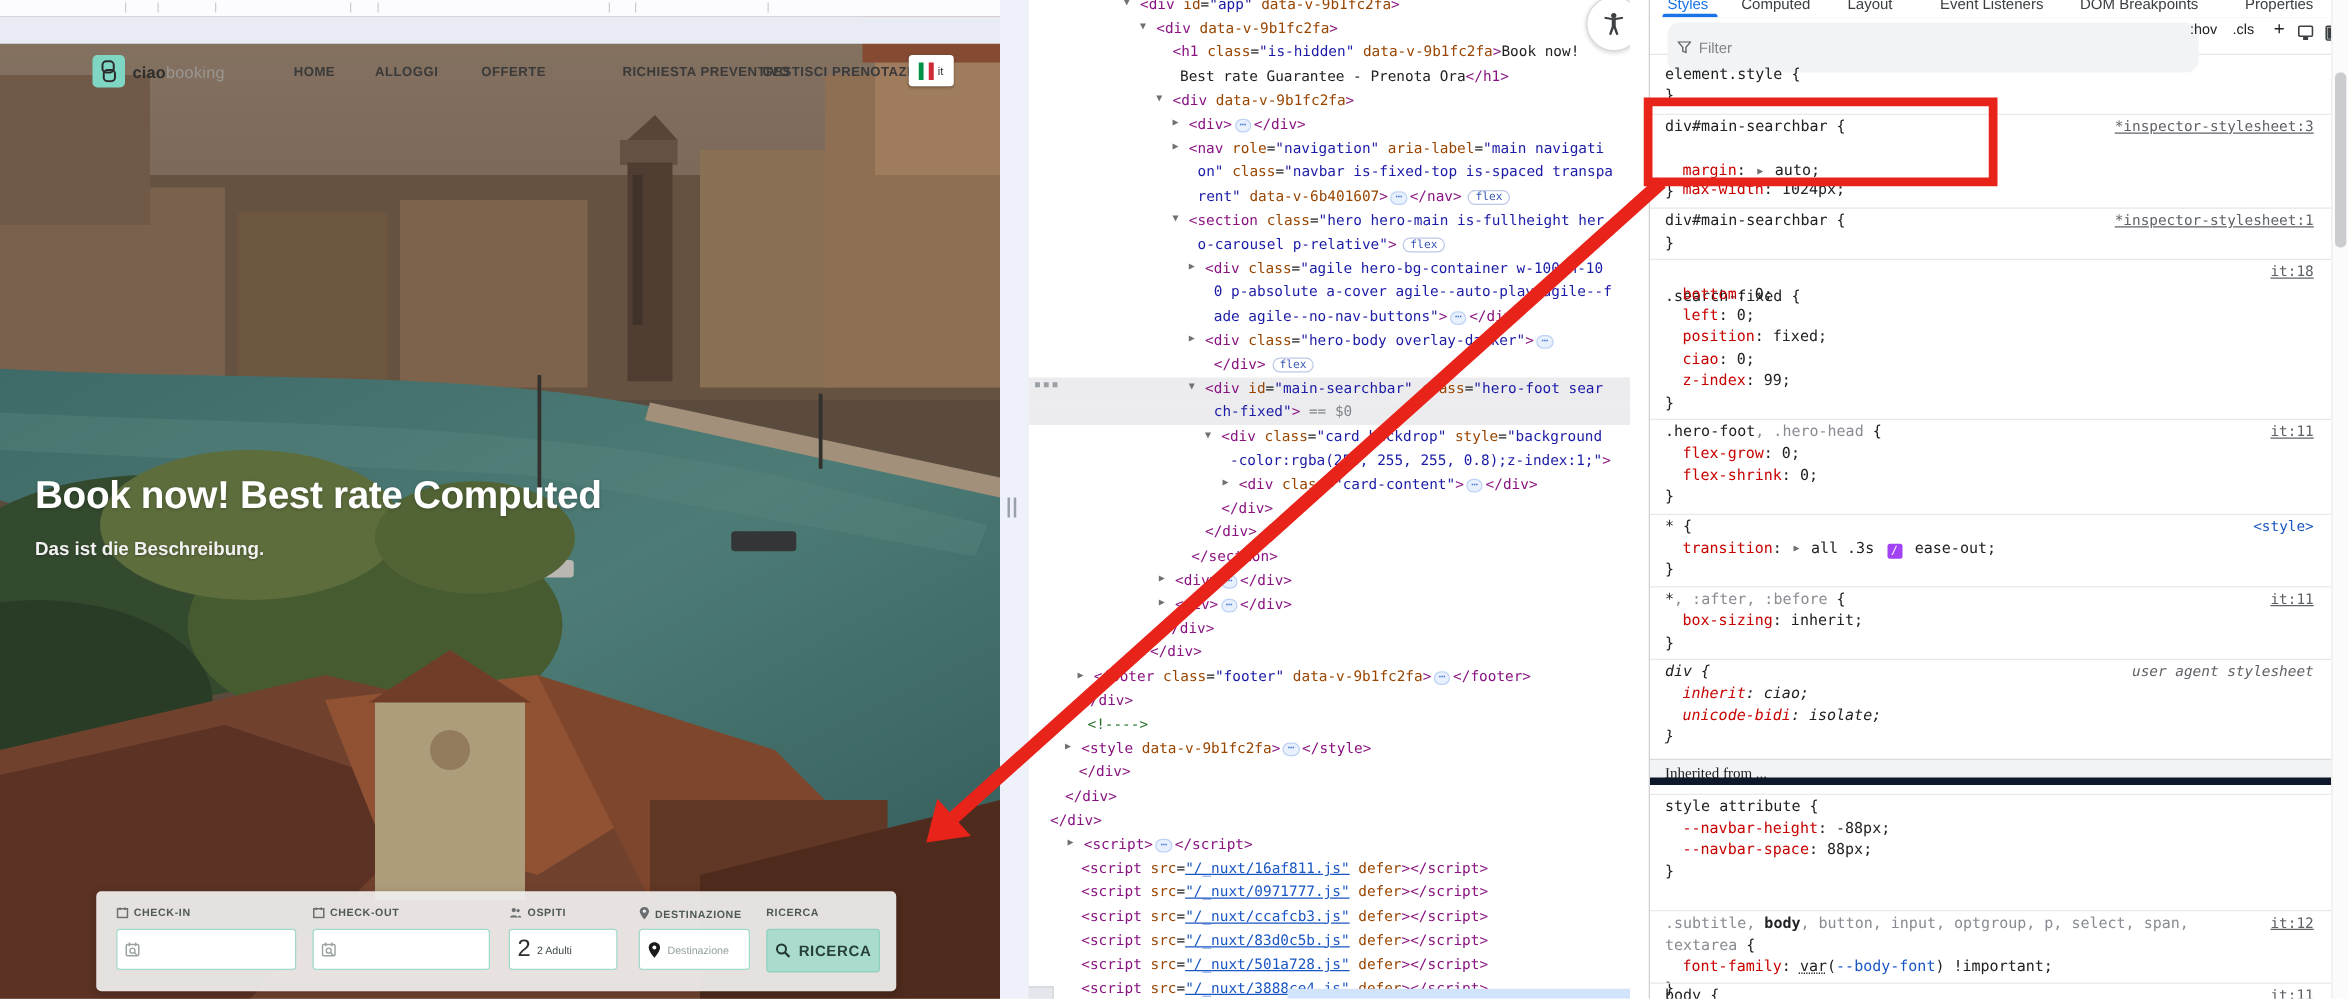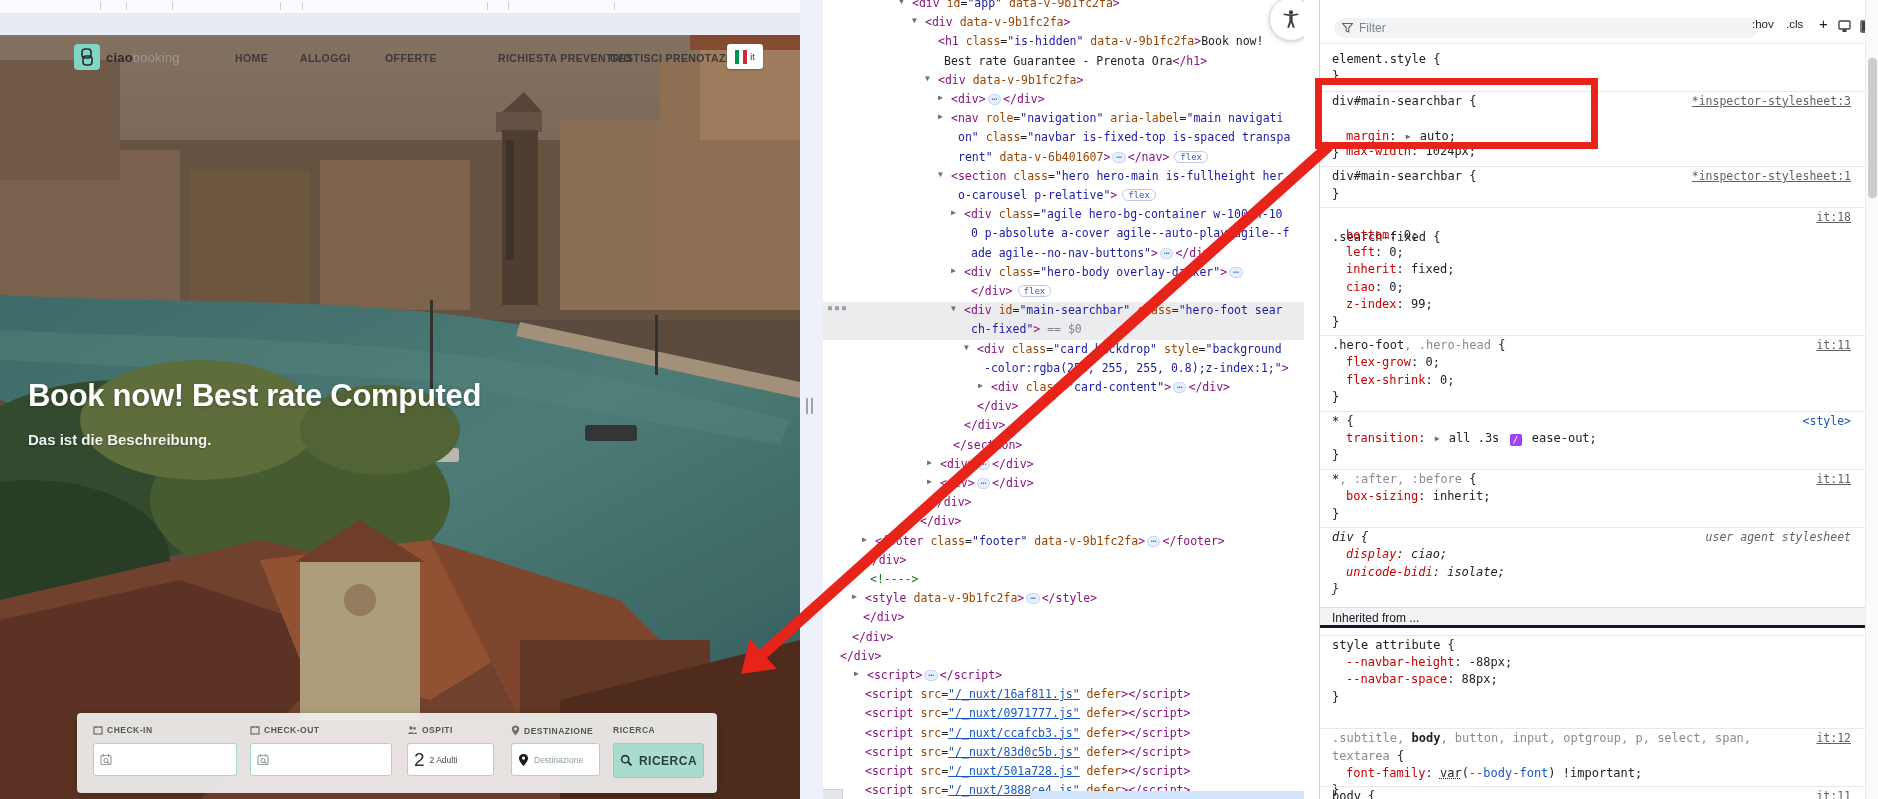--- a/index.html
+++ b/index.html
@@ -55,40 +55,40 @@
   
   #a11y-btn{position:absolute;left:446px;top:-3px;width:42px;height:42px;border-radius:50%;background:#fff;border:1px solid #d7dade;box-shadow:0 1px 4px rgba(0,0,0,.2);display:flex;align-items:center;justify-content:center;cursor:pointer;z-index:20;}
   
   #styles-panel{position:absolute;left:496px;top:0;width:559px;height:799px;border-left:1px solid #d0d0d0;
     font-family:"DejaVu Sans Mono","Liberation Mono",monospace;font-size:12px;color:#202124;}
   #tabs-bar{position:absolute;left:0;top:0;width:559px;height:14px;border-bottom:1px solid #e6e6e6;background:#fff;overflow:hidden;font-family:"Liberation Sans",sans-serif;}
   .dt-tab{position:absolute;top:-4px;font-size:12px;color:#3c4043;white-space:nowrap;cursor:pointer;}
   .dt-tab.active{color:#1a73e8;}
   #tab-underline{position:absolute;left:10px;top:11px;width:44px;height:3px;background:#1a73e8;border-radius:2px 2px 0 0;}
   #filter-bar{position:absolute;left:0;top:14px;width:559px;height:29px;background:#fff;border-bottom:1px solid #e6e6e6;font-family:"Liberation Sans",sans-serif;}
-  #filter-pill{position:absolute;left:14px;top:4px;width:409px;height:20px;background:#f1f3f4;border-radius:10px;display:flex;align-items:center;padding:0 8px;gap:6px;cursor:text;}
+  #filter-pill{position:absolute;left:14px;top:4px;width:409px;height:20px;background:#f1f3f4;border-radius:10px;display:flex;align-items:center;padding:10px 8px;gap:6px;cursor:text;}
   #filter-pill span{font-size:12px;color:#80868b;}
   .fb-ico{position:absolute;top:4px;font-size:11.5px;color:#202124;cursor:pointer;}
   #rules{position:absolute;left:0;top:43px;width:545px;height:756px;overflow:hidden;}
   .rule{position:absolute;left:0;width:545px;cursor:default;}
   .rule.hairline{border-top:1px solid #e8e8e8;}
   .rule-row{position:absolute;left:12px;white-space:pre;height:17px;}
   .rule-row.pad{left:26px;}
   .rule.ua-italic .rule-row{font-style:italic;}
   .rlink{position:absolute;right:14px;top:2px;font-size:11.5px;white-space:nowrap;}
   .lk{color:#5f6368;text-decoration:underline;cursor:pointer;}
   .lkb{color:#1a56c4;cursor:pointer;}
   .ua{color:#5f6368;font-style:italic;}
   .seg-sl{color:#202124;} .seg-sg{color:#888c92;} .seg-sb{color:#202124;font-weight:bold;}
   .seg-pr{color:#c80000;} .seg-vl{color:#202124;}
   .seg-tri{color:#6e7073;font-size:8px;vertical-align:1px;padding:0 2px;cursor:pointer;}
   .seg-ez{display:inline-block;width:12px;height:12px;background:#a142f4;border-radius:2px;color:#fff;font-size:9px;line-height:12px;text-align:center;margin:0 3px;vertical-align:-1px;cursor:pointer;}
   .seg-vr{color:#202124;text-decoration:underline dotted;}
   .seg-cv{color:#1a56c4;}
-  .hdr-bar{position:absolute;left:0;width:545px;height:21px;background:#f1f3f4;border-top:1px solid #dadce0;border-bottom:3px solid #0f172a;font-family:Liberation Sans, sans-serif;font-size:12px;color:#202124;line-height:21px;padding-left:12px;box-sizing:border-box;}
+  .hdr-bar{position:absolute;left:0;width:545px;height:21px;background:#f1f3f4;border-top:1px solid #dadce0;border-bottom:6px solid #0f172a;font-family:Liberation Serif, serif;font-size:12px;color:#202124;line-height:21px;padding-left:12px;box-sizing:border-box;}
   #st-scroll{position:absolute;left:545px;top:0;width:14px;height:799px;background:#fbfbfc;border-left:1px solid #ececec;}
   #st-thumb{position:absolute;left:2px;top:58px;width:9px;height:140px;background:#cacccf;border-radius:4px;cursor:grab;}
   
   #anno-box{left:1315px;top:78px;width:269px;height:57px;border:7px solid #e8231a;z-index:30;pointer-events:none;}
   #anno-arrow{left:0;top:0;width:1878px;height:799px;z-index:31;pointer-events:none;}
 </style>
 </head>
 <body>
 
 <div id="site" class="abs">
@@ -314,20 +314,30 @@
 
     <div id="a11y-btn">
       <svg width="22" height="22" viewBox="0 0 22 22">
         <circle cx="11" cy="4.4" r="2.1" fill="#3c4043"></circle>
         <path d="M3.5,7 L9.4,8 L9.4,13 L7.2,19.5 L9,20 L11,14.5 L13,20 L14.8,19.5 L12.6,13 L12.6,8 L18.5,7 L18.2,5.4 L11,6.6 L3.8,5.4 Z" fill="#3c4043"></path>
       </svg>
     </div>
   </div>
 
   <div id="styles-panel">
+    <div id="tabs-bar">
+      <span class="dt-tab active" style="left:14px">Styles</span>
+      <span class="dt-tab" style="left:73px">Computed</span>
+      <span class="dt-tab" style="left:158px">Layout</span>
+      <span class="dt-tab" style="left:232px">Event Listeners</span>
+      <span class="dt-tab" style="left:344px">DOM Breakpoints</span>
+      <span class="dt-tab" style="left:476px">Properties</span>
+      <span class="dt-tab" style="left:547px">»</span>
+      <div id="tab-underline"></div>
+    </div>
     <div id="filter-bar">
       <div id="filter-pill">
         <svg width="11" height="10" viewBox="0 0 11 10">
             <path d="M0.5,0.5 H10.5 L6.8,4.8 V9 L4.2,7.8 V4.8 Z" fill="none" stroke="#5f6368" stroke-width="1.1"></path>
           </svg>
         <span>Filter</span>
       </div>
       <span class="fb-ico" style="left:432px">:hov</span>
       <span class="fb-ico" style="left:466px">.cls</span>
       <span class="fb-ico" style="left:499px;font-size:15px;top:1px">+</span>
@@ -354,21 +364,21 @@
         </div>
         <div class="rule hairline" style="top: 123.4px; height: 38.8px;">
           <div class="rule-row" style="top: 2px;"><span class="seg-sl">div#main-searchbar {</span></div>
           <div class="rule-row" style="top: 19.4px;"><span class="seg-vl">}</span></div>
           <span class="rlink lk">*inspector-stylesheet:1</span>
         </div>
         <div class="rule hairline" style="top: 164.2px; height: 125.8px;">
           <div class="rule-row" style="top: 2px; margin-top: 20px;"><span class="seg-sl">.search-fixed {</span></div>
           <div class="rule-row pad" style="top: 19.4px;"><span class="seg-pr">bottom</span><span class="seg-vl">: 0;</span></div>
           <div class="rule-row pad" style="top: 36.8px;"><span class="seg-pr">left</span><span class="seg-vl">: 0;</span></div>
-          <div class="rule-row pad" style="top: 54.2px;"><span class="seg-pr">inherit</span><span class="seg-vl">: fixed;</span></div>
+          <div class="rule-row pad" style="top: 54.2px;"><span class="seg-pr">position</span><span class="seg-vl">: fixed;</span></div>
           <div class="rule-row pad" style="top: 71.6px;"><span class="seg-pr">ciao</span><span class="seg-vl">: 0;</span></div>
           <div class="rule-row pad" style="top: 89px;"><span class="seg-pr">z-index</span><span class="seg-vl">: 99;</span></div>
           <div class="rule-row" style="top: 106.4px;"><span class="seg-vl">}</span></div>
           <span class="rlink lk">it:18</span>
         </div>
         <div class="rule hairline" style="top: 292px; height: 73.6px;">
           <div class="rule-row" style="top: 2px;"><span class="seg-sl">.hero-foot</span><span class="seg-sg">, .hero-head</span><span class="seg-vl"> {</span></div>
           <div class="rule-row pad" style="top: 19.4px;"><span class="seg-pr">flex-grow</span><span class="seg-vl">: 0;</span></div>
           <div class="rule-row pad" style="top: 36.8px;"><span class="seg-pr">flex-shrink</span><span class="seg-vl">: 0;</span></div>
           <div class="rule-row" style="top: 54.2px;"><span class="seg-vl">}</span></div>
@@ -381,21 +391,21 @@
           <span class="rlink lkb">&lt;style&gt;</span>
         </div>
         <div class="rule hairline" style="top: 425.8px; height: 56.2px;">
           <div class="rule-row" style="top: 2px;"><span class="seg-sl">*</span><span class="seg-sg">, :after, :before</span><span class="seg-vl"> {</span></div>
           <div class="rule-row pad" style="top: 19.4px;"><span class="seg-pr">box-sizing</span><span class="seg-vl">: inherit;</span></div>
           <div class="rule-row" style="top: 36.8px;"><span class="seg-vl">}</span></div>
           <span class="rlink lk">it:11</span>
         </div>
         <div class="rule hairline ua-italic" style="top: 484px; height: 73.6px;">
           <div class="rule-row" style="top: 2px;"><span class="seg-sl">div {</span></div>
-          <div class="rule-row pad" style="top: 19.4px;"><span class="seg-pr">display</span><span class="seg-vl">: ciao;</span></div>
+          <div class="rule-row pad" style="top: 19.4px;"><span class="seg-pr">inherit</span><span class="seg-vl">: ciao;</span></div>
           <div class="rule-row pad" style="top: 36.8px;"><span class="seg-pr">unicode-bidi</span><span class="seg-vl">: isolate;</span></div>
           <div class="rule-row" style="top: 54.2px;"><span class="seg-vl">}</span></div>
           <span class="rlink ua">user agent stylesheet</span>
         </div>
         <div class="hdr-bar" style="top: 563.6px;">Inherited from ...</div>
         <div class="rule hairline" style="top: 591.6px; height: 73.6px;">
           <div class="rule-row" style="top: 2px;"><span class="seg-sl">style attribute {</span></div>
           <div class="rule-row pad" style="top: 19.4px;"><span class="seg-pr">--navbar-height</span><span class="seg-vl">: -88px;</span></div>
           <div class="rule-row pad" style="top: 36.8px;"><span class="seg-pr">--navbar-space</span><span class="seg-vl">: 88px;</span></div>
           <div class="rule-row" style="top: 54.2px;"><span class="seg-vl">}</span></div>

